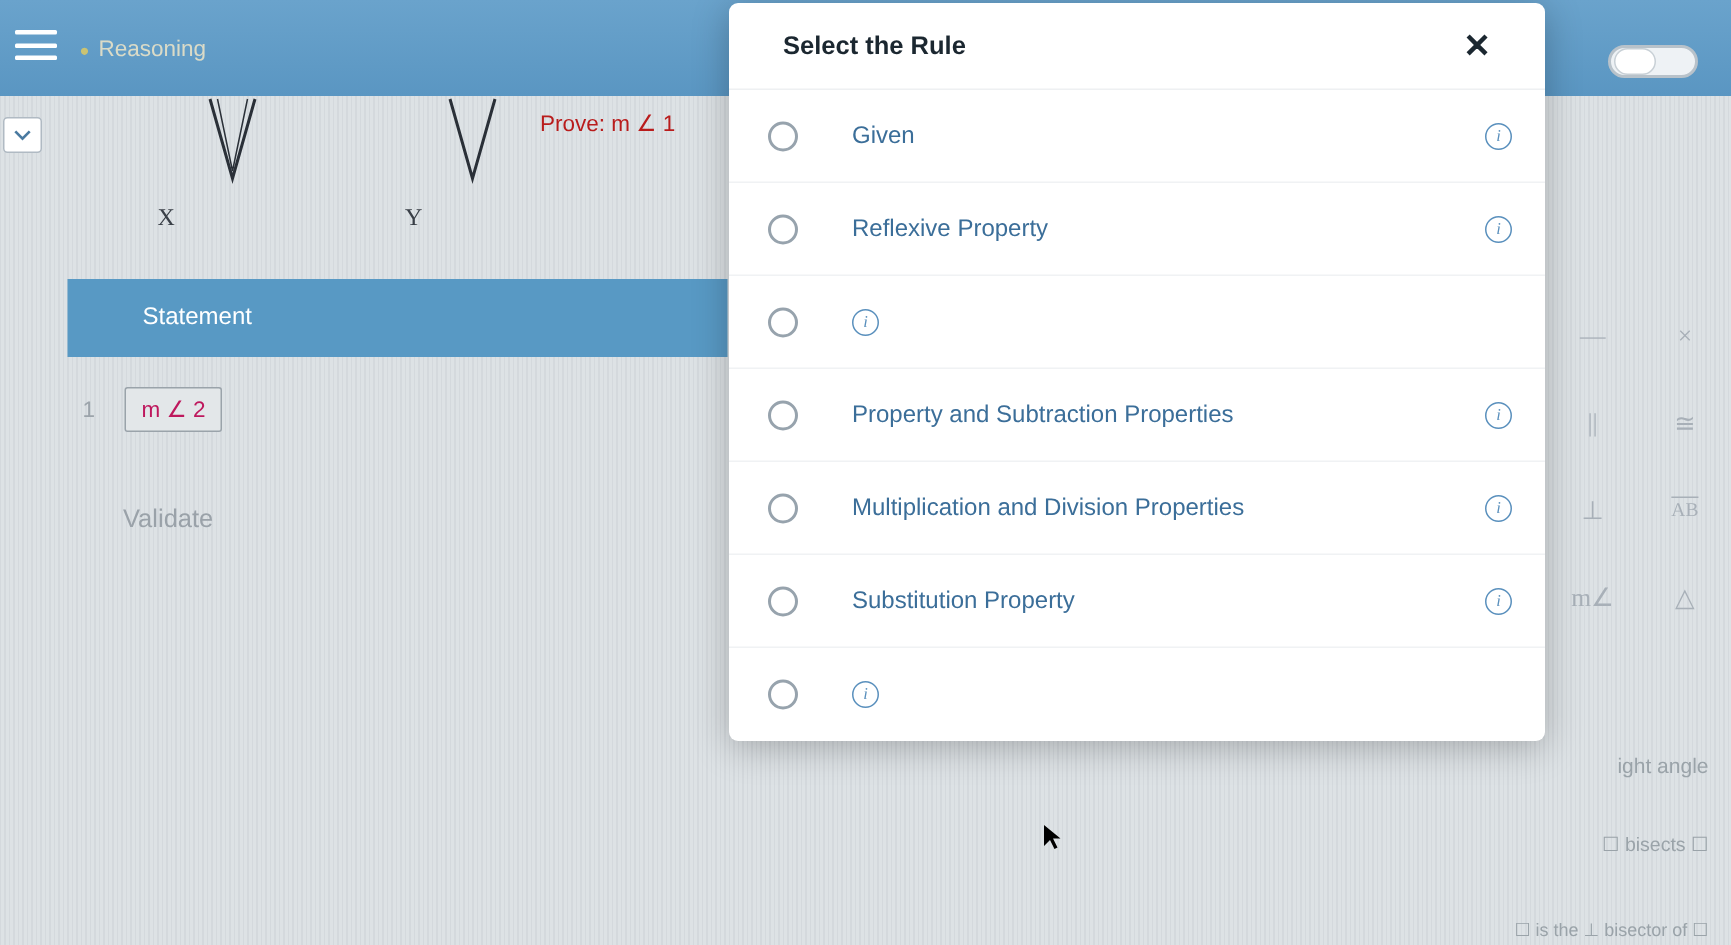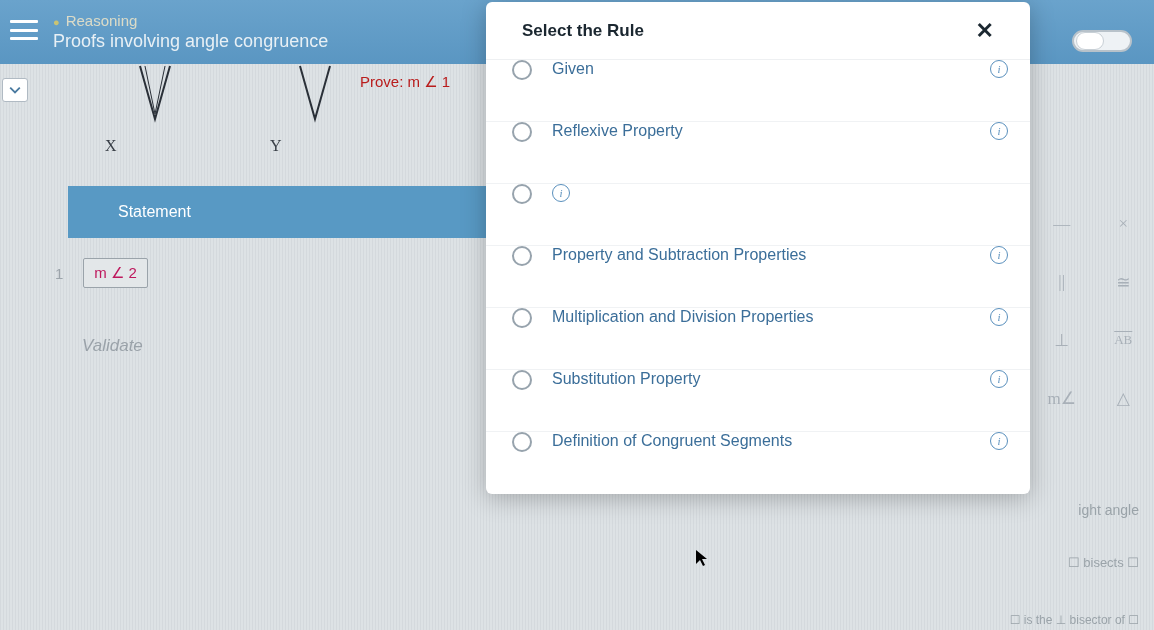--- a/index.html
+++ b/index.html
@@ -61,36 +61,36 @@
       position: absolute; width: 40px; height: 60px;
     }
     .angle-v svg { width: 100%; height: 100%; }
     .angle1 { top: 0px; left: 85px; }
     .angle2 { top: 0px; left: 245px; }
     
     .statement-header {
       position: absolute; top: 186px; left: 45px; width: 440px; height: 52px;
       background: #5899c4;
       display: flex; align-items: center; padding-left: 50px;
-      color: #fff; font-size: 16px; font-weight: 400; margin-left: 23px;
+      color: #fff; font-size: 16px; font-weight: 400;
     }
     
     .proof-row {
       position: absolute; top: 258px; left: 55px;
       display: flex; align-items: center; gap: 20px;
     }
     .row-num { color: #9ca4ab; font-size: 15px; }
     .statement-box {
       border: 1px solid #9aa3aa; background: #e3e7e9;
       padding: 5px 10px; font-size: 15px; color: #be185d; border-radius: 2px; text-align: center;
     }
     
     .validate-btn {
       position: absolute; top: 336px; left: 82px;
-      color: #9aa2a9; font-size: 17px; font-weight: 400; font-style: italic;
+      color: #9aa2a9; font-size: 17px; font-weight: 400;
     }
     
     
     .right-toolbar {
       position: absolute; top: 204px; right: 4px; width: 115px;
       display: grid; grid-template-columns: 1fr 1fr; gap: 18px 8px;
       color: #a8b0b8; font-size: 17px; text-align: center;
     }
     .right-toolbar .cell { height: 40px; display: flex; align-items: center; justify-content: center; font-family: Georgia, serif;}
     .rt-label { position: absolute; right: 15px; color: #9aa3a9; font-size: 14px; margin-top: 47px; }
@@ -106,22 +106,22 @@
       z-index: 10;
     }
     .modal-header {
       height: 58px; display: flex; align-items: center; justify-content: space-between;
       padding: 0 36px 0 36px; border-bottom: 1px solid #eef0f2;
     }
     .modal-title { font-size: 17px; font-weight: 700; color: #1b2730; }
     .modal-close { font-size: 22px; color: #1b2730; font-weight: 700; cursor: pointer; }
     .rule-list { }
     .rule-item {
-      height: 62px; display: flex; align-items: flex-start; padding: 0 22px 0 26px;
-      border-bottom: 1px solid #f0f2f4; gap: 20px;
+      height: 62px; display: flex; align-items: center; padding: 0 22px 0 26px;
+      border-bottom: 1px solid #f0f2f4; gap: 36px;
     }
     .rule-item:last-child { border-bottom: none; }
     .radio {
       width: 20px; height: 20px; border: 2px solid #97a3ad; border-radius: 50%;
       flex-shrink: 0;
     }
     .rule-label { flex: 1; font-size: 16px; color: #3b6e99; }
     .info-btn {
       width: 18px; height: 18px; border: 1.5px solid #5a90bd; border-radius: 50%;
       display: flex; align-items: center; justify-content: center;
@@ -138,21 +138,20 @@
 <body>
 
 <div class="top-header">
   <div class="hamburger">
     <span></span>
       <span></span>
       <span></span>
   </div>
   <div class="header-titles">
     <div class="header-sub">Reasoning</div>
-    <div class="header-main">Proofs involving angle congruence</div>
   </div>
 </div>
 
 <div class="toggle-right"></div>
 
 <div class="bg-area"></div>
 
 <div class="dropdown-btn">
   <svg viewBox="0 0 10 6" width="12" height="8">
       <path d="M1 1 L5 5 L9 1" stroke="#4a7aa0" stroke-width="1.5" fill="none"></path>
@@ -229,21 +228,20 @@
       <div class="rule-label">Multiplication and Division Properties</div>
       <div class="info-btn">i</div>
     </div>
     <div class="rule-item">
       <div class="radio"></div>
       <div class="rule-label">Substitution Property</div>
       <div class="info-btn">i</div>
     </div>
     <div class="rule-item">
       <div class="radio"></div>
-      <div class="rule-label">Definition of Congruent Segments</div>
       <div class="info-btn">i</div>
     </div>
   </div>
 </div>
 
 <div class="cursor">
   <svg width="16" height="20" viewBox="0 0 16 20">
       <path d="M2 2 L2 16 L6 12 L9 18 L11 17 L8 11 L13 11 Z" fill="#000"></path>
     </svg>
 </div>

